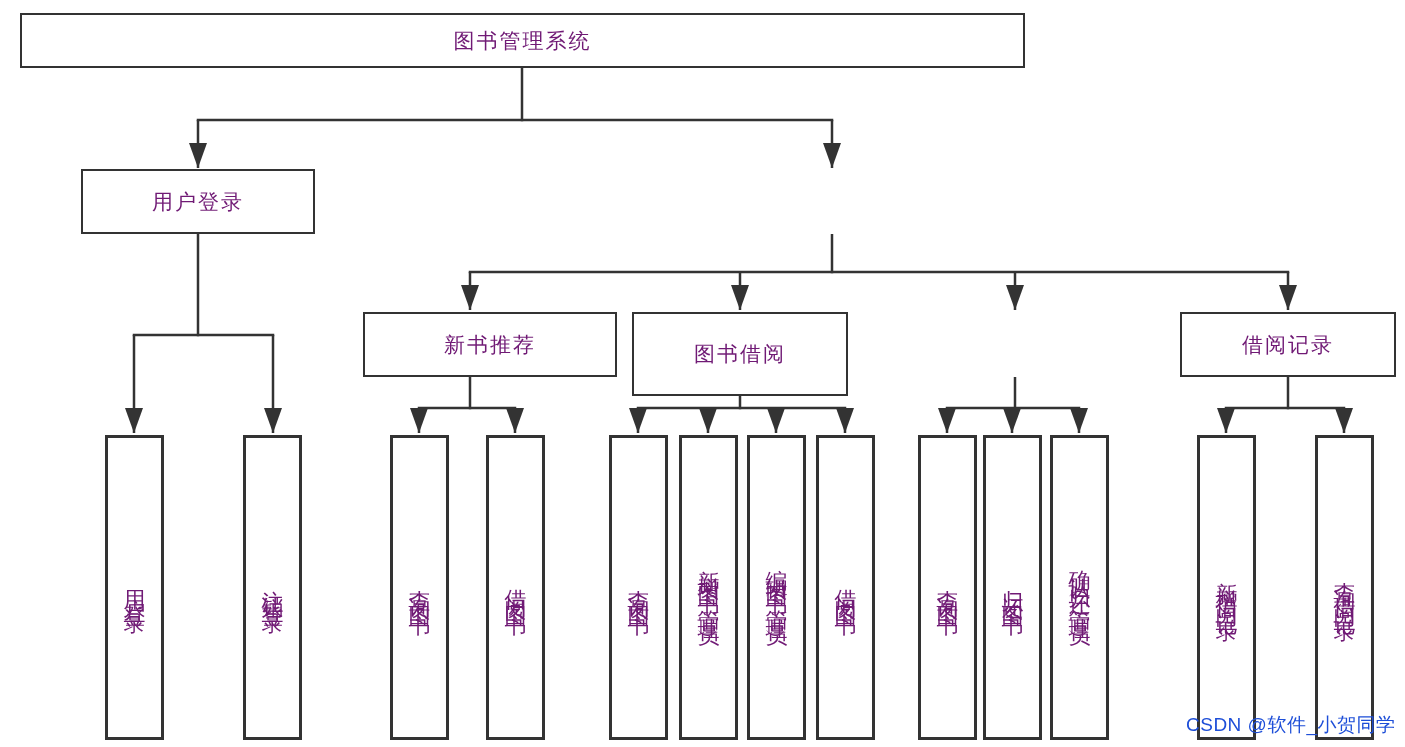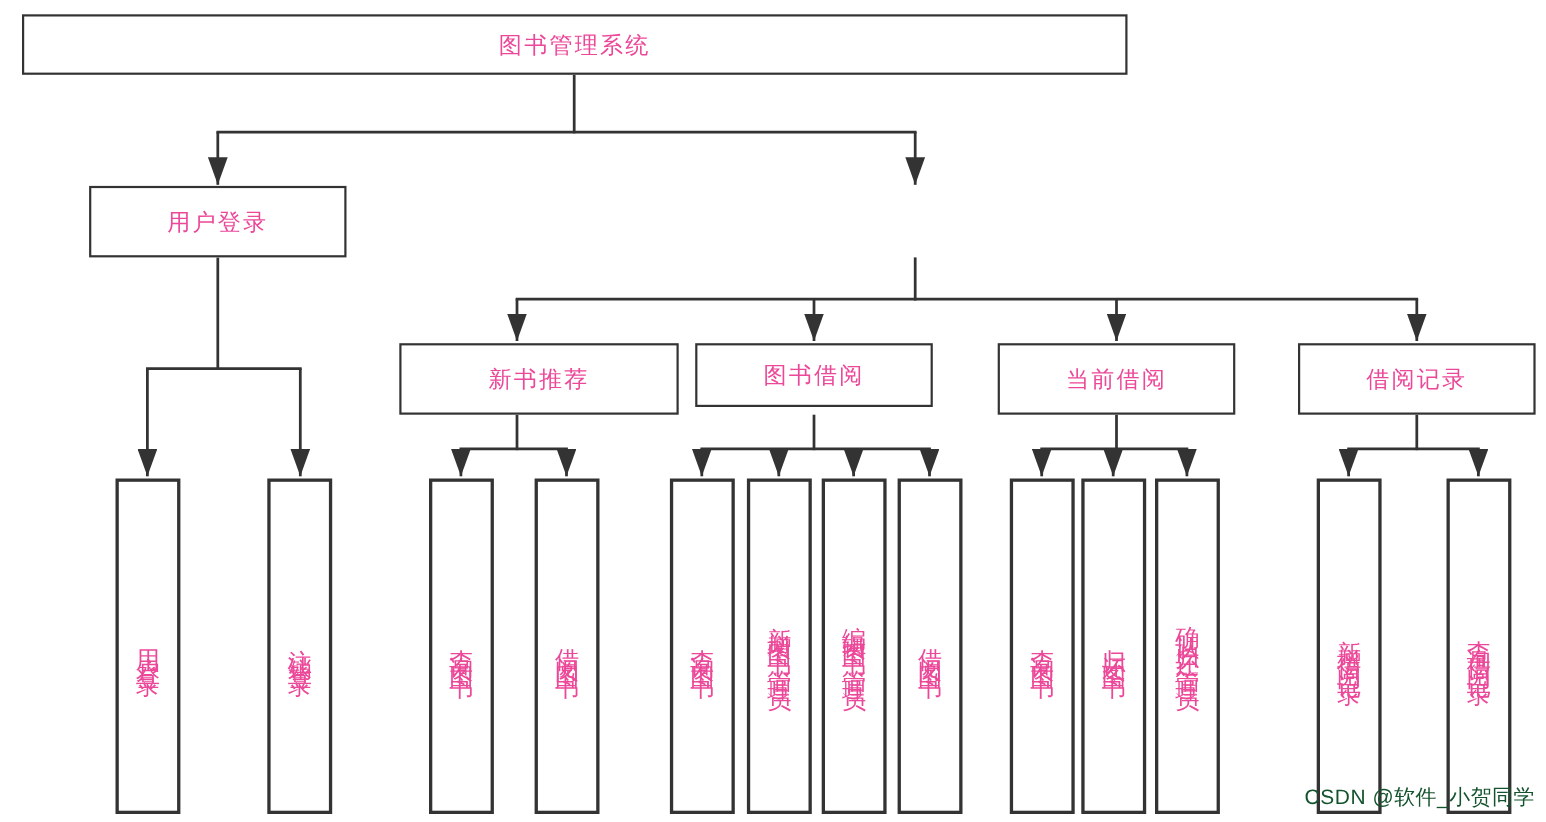--- a/index.html
+++ b/index.html
@@ -10,59 +10,59 @@
     overflow:hidden;
     font-family:"Liberation Sans", sans-serif;
   }
   #wires { position:absolute; left:0; top:0; width:1405px; height:747px; }
   .node {
     position:absolute;
     box-sizing:border-box;
     background:#ffffff;
     border:2.5px solid #333333;
     display:flex; align-items:center; justify-content:center;
-    color:#ec4899;
+    color:#701a75;
   }
   .node.h { font-size:21px; letter-spacing:2px; font-weight:500; white-space:nowrap; }
   .node.v { border-width:3px; }
   .node.v .lbl {
     writing-mode:vertical-rl;
     text-orientation:mixed;
     font-size:22px;
     letter-spacing:8px;
     line-height:1;
     font-weight:500;
     white-space:nowrap;
   }
   
   #n-root           { left:20px;   top:13px;  width:1005px; height:55px; }
   #n-user-login     { left:81px;   top:169px; width:234px;  height:65px; }
   #n-book-mgmt      { left:714px;  top:169px; width:236px;  height:65px; }
   #n-new-books      { left:363px;  top:312px; width:254px;  height:65px; }
-  #n-book-borrow    { left:632px;  top:312px; width:216px;  height:58px; }
+  #n-book-borrow    { left:632px;  top:312px; width:216px;  height:84px; }
   #n-current-borrow { left:907px;  top:312px; width:216px;  height:65px; }
   #n-borrow-records { left:1180px; top:312px; width:216px;  height:65px; }
   
   .node.v { top:435px; height:305px; width:59px; }
   #l-user-login { left:105px; }
   #l-logout     { left:243px; }
   #l-nb-query   { left:390px; }
   #l-nb-borrow  { left:486px; }
   #l-bb-query   { left:609px; }
   #l-bb-add     { left:679px; }
   #l-bb-edit    { left:747px; }
   #l-bb-borrow  { left:816px; }
   #l-cb-query   { left:918px; }
   #l-cb-return  { left:983px; }
   #l-cb-confirm { left:1050px; }
   #l-br-add     { left:1197px; }
   #l-br-query   { left:1315px; }
   #watermark {
     position:absolute; left:1186px; top:712px;
-    font-size:19px; color:#14532d; letter-spacing:0.5px;
+    font-size:19px; color:#1d4ed8; letter-spacing:0.5px;
     z-index:5; white-space:nowrap;
   }
   line { stroke:#333333; stroke-width:2.5; }
 </style>
 </head>
 <body>
 
 <div id="canvas">
 
   <svg id="wires" viewBox="0 0 1405 747" xmlns="http://www.w3.org/2000/svg">
@@ -120,23 +120,20 @@
   <div class="node h" id="n-user-login">
     <span class="lbl">用户登录</span>
   </div>
 
   <div class="node h" id="n-new-books">
     <span class="lbl">新书推荐</span>
   </div>
   <div class="node h" id="n-book-borrow">
     <span class="lbl">图书借阅</span>
   </div>
-  <div class="node h" id="n-current-borrow">
-    <span class="lbl">当前借阅</span>
-  </div>
   <div class="node h" id="n-borrow-records">
     <span class="lbl">借阅记录</span>
   </div>
 
   <div class="node v" id="l-user-login">
     <span class="lbl">用户登录</span>
   </div>
   <div class="node v" id="l-logout">
     <span class="lbl">注销登录</span>
   </div>

